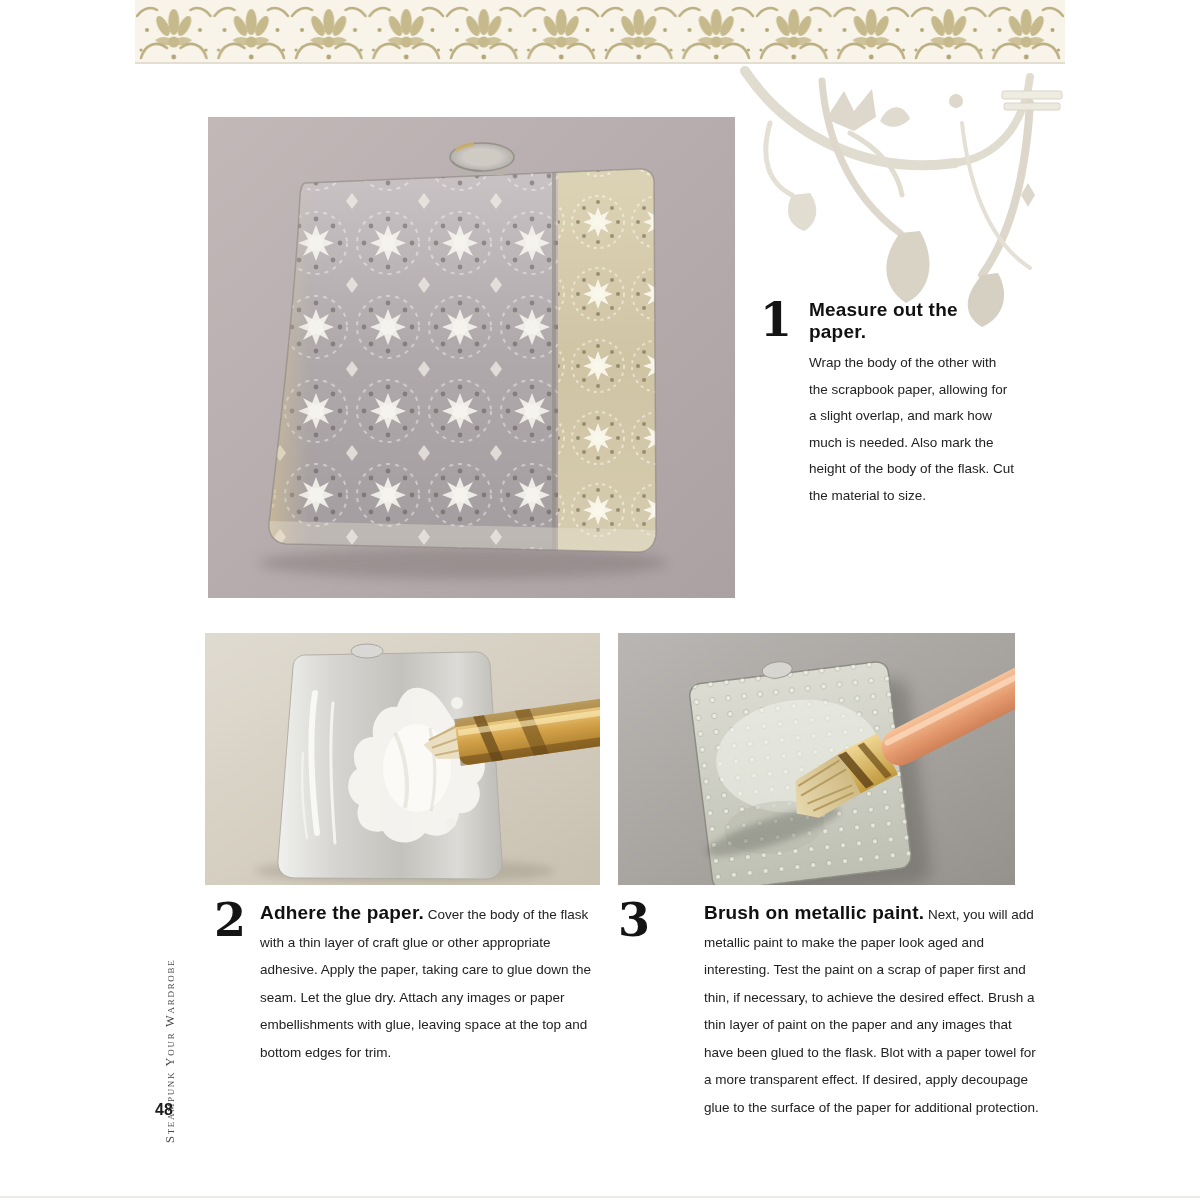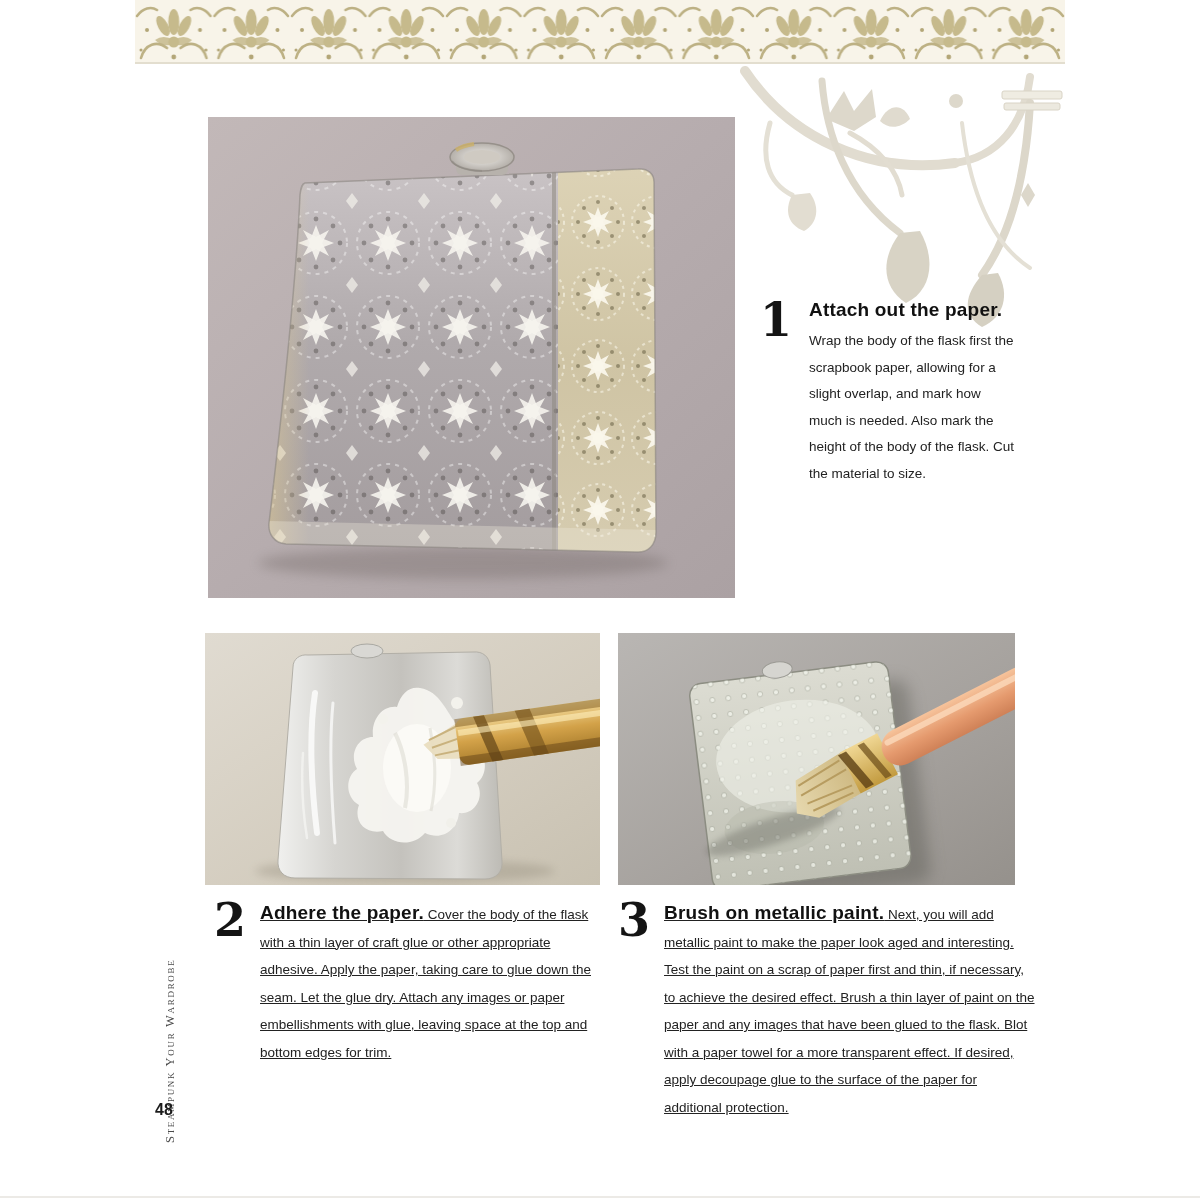--- a/index.html
+++ b/index.html
@@ -16,22 +16,22 @@
   .step{position:absolute;display:flex;}
   .step-num{font-family:"DejaVu Serif","Liberation Serif",serif;font-weight:bold;
             font-size:46px;line-height:46px;color:#141414;flex:0 0 auto;}
   .step1{left:760px;top:297px;width:262px;gap:17px;}
   .step1 .step-col{width:205px;}
   .step-heading{font-size:19px;font-weight:bold;letter-spacing:.2px;margin:2px 0 7px;color:#111;}
   .step-body{font-size:13.5px;line-height:26.5px;margin:0;color:#222;}
   .step2{left:214px;top:897px;width:400px;gap:14px;}
   .step2 .step-col{width:350px;}
   .step3{left:618px;top:897px;width:426px;gap:14px;}
-  .step3 .step-col{width:372px;}
-  .runin-body{font-size:13.5px;line-height:27.5px;margin:2px 0 0;color:#222;text-decoration:underline;}
+  .step3 .step-col{width:372px;margin-left:40px;}
+  .runin-body{font-size:13.5px;line-height:27.5px;margin:2px 0 0;color:#222;}
   .runin-heading{font-size:19px;font-weight:bold;letter-spacing:.2px;line-height:27.5px;color:#111;}
   .spine{position:absolute;left:163px;top:1143px;width:215px;
          transform:rotate(-90deg);transform-origin:0 0;
          font-family:"Liberation Serif",serif;font-variant:small-caps;
          letter-spacing:1.7px;font-size:12.5px;color:#4a4a4a;white-space:nowrap;}
   .pagenum{position:absolute;left:155px;top:1101px;font-size:16px;font-weight:bold;color:#1b1b1b;}
   .bottom-edge{position:absolute;left:0;top:1196px;width:1200px;height:2px;background:#eceae6;}
 </style>
 </head>
 <body>
@@ -186,22 +186,22 @@
         <ellipse cx="274" cy="40" rx="18" ry="7" fill="#cfcac2"></ellipse>
         <path d="M244,44 A32,14 0 0 0 274,54" fill="none" stroke="#8f8a84" stroke-width="2" opacity="0.6"></path>
         <path d="M248,33 A32,14 0 0 1 266,27" fill="none" stroke="#cdb169" stroke-width="4" opacity="0.8"></path>
       </g>
     </svg>
   </figure>
 
   <section class="step step1">
     <div class="step-num">1</div>
     <div class="step-col">
-      <h2 class="step-heading">Attach out the paper.</h2>
-      <p class="step-body">Wrap the body of the flask first the scrapbook paper, allowing for a slight overlap, and mark how much is needed. Also mark the height of the body of the flask. Cut the material to size.</p>
+      <h2 class="step-heading">Measure out the paper.</h2>
+      <p class="step-body">Wrap the body of the other with the scrapbook paper, allowing for a slight overlap, and mark how much is needed. Also mark the height of the body of the flask. Cut the material to size.</p>
     </div>
   </section>
 
   <figure class="photo photo2" style="margin:0">
     <svg viewBox="0 0 395 252" width="395" height="252" xmlns="http://www.w3.org/2000/svg">
       <defs>
         <linearGradient id="p2bg" x1="0" y1="0" x2="1" y2="1">
           <stop offset="0" stop-color="#e0dbd1"></stop>
             <stop offset=".6" stop-color="#d3ccbe"></stop>
             <stop offset="1" stop-color="#c8c1b1"></stop>

